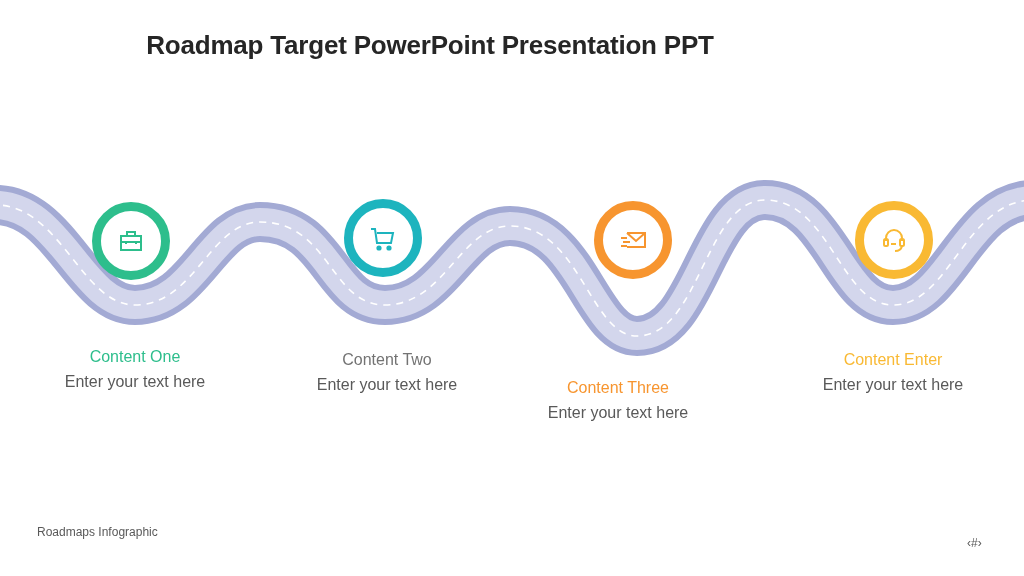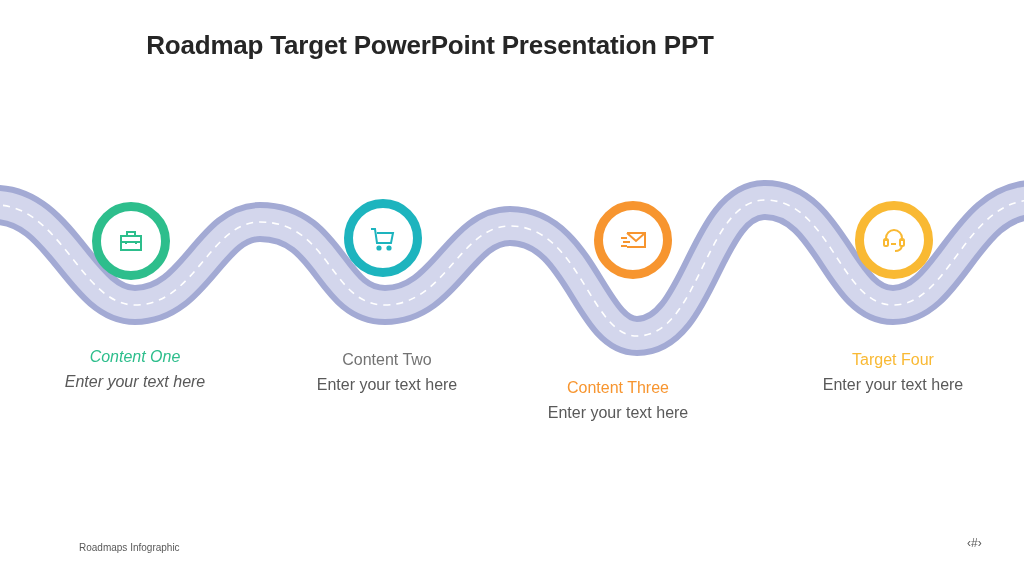--- a/index.html
+++ b/index.html
@@ -19,21 +19,21 @@
       box-sizing: border-box; background: #fff;
       display: flex; align-items: center; justify-content: center;
     }
     .node svg { width: 30px; height: 30px; }
     .label {
       position: absolute; width: 200px; text-align: center;
     }
     .label .head { font-size: 16px; line-height: 20px; }
     .label .body { font-size: 16px; color: #595959; margin-top: 6px; }
     .footer-left {
-      position: absolute; left: 37px; top: 542px; font-size: 10px; color: #595959; margin-left: 42px;
+      position: absolute; left: 37px; top: 525px; font-size: 12px; color: #595959;
     }
     .footer-right {
       position: absolute; left: 967px; top: 536px; font-size: 12px; color: #595959;
     }
   </style>
 </head>
 <body>
 
 <div class="title">Roadmap Target PowerPoint Presentation PPT</div>
 
@@ -74,31 +74,31 @@
 <div class="node" style="left:855px; top:201px; border:9px solid #F9B933;">
   <svg viewBox="0 0 30 30" fill="none" stroke="#F9B933" stroke-width="2">
     <path d="M7 16 V13 A8 8 0 0 1 23 13 V16"></path>
     <rect x="5" y="14" width="4" height="7" rx="1.5"></rect>
     <rect x="21" y="14" width="4" height="7" rx="1.5"></rect>
     <path d="M23 21 Q22 26 16 26"></path>
     <line x1="12" y1="19" x2="17" y2="19"></line>
   </svg>
 </div>
 
-<div class="label" style="left:35px; top:347px;font-style:italic;">
+<div class="label" style="left:35px; top:347px;">
   <div class="head" style="color:#2DBE8C;">Content One</div>
   <div class="body">Enter your text here</div>
 </div>
 <div class="label" style="left:287px; top:350px;">
   <div class="head" style="color:#737373;">Content Two</div>
   <div class="body">Enter your text here</div>
 </div>
 <div class="label" style="left:518px; top:378px;">
   <div class="head" style="color:#F7952F;">Content Three</div>
   <div class="body">Enter your text here</div>
 </div>
 <div class="label" style="left:793px; top:350px;">
-  <div class="head" style="color:#F9B933;">Target Four</div>
+  <div class="head" style="color:#F9B933;">Content Enter</div>
   <div class="body">Enter your text here</div>
 </div>
 
 <div class="footer-left">Roadmaps Infographic</div>
 <div class="footer-right">‹#›</div>
 
 </body></html>

